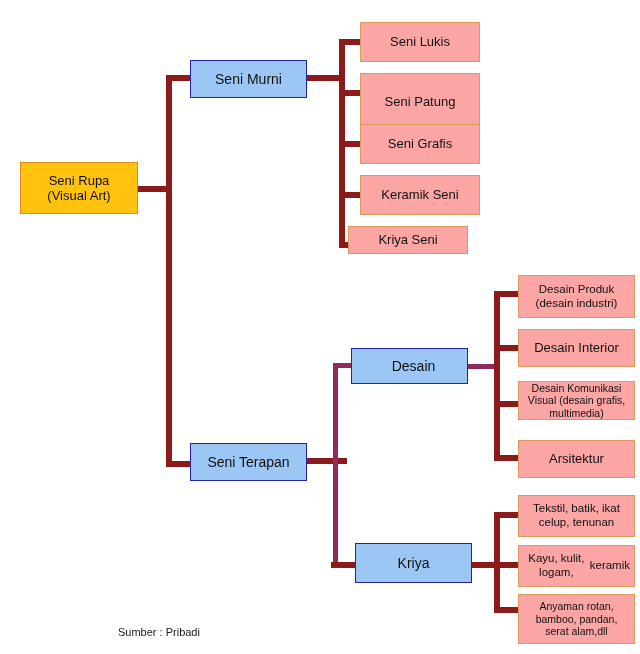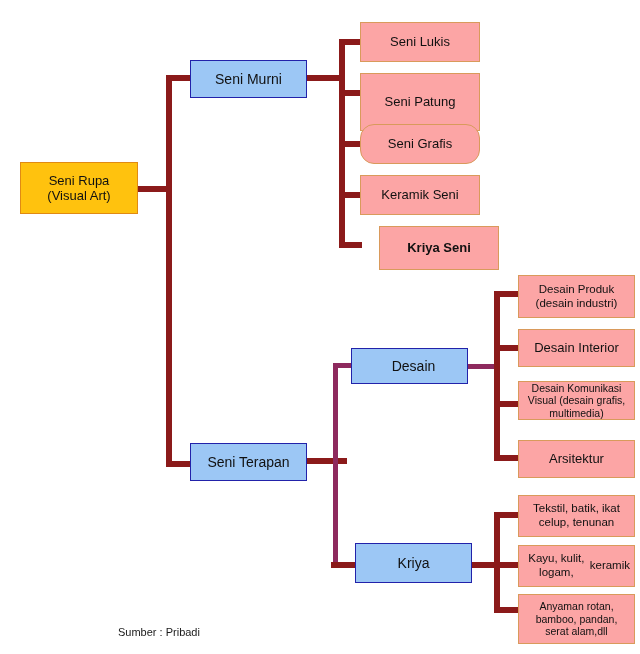--- a/index.html
+++ b/index.html
@@ -130,27 +130,27 @@
   <div class="node level1" style="left:190px; top:443px; width:117px; height:38px;">
     <span>Seni Terapan</span>
   </div>
 
   <div class="node leaf" style="left:360px; top:22px; width:120px; height:40px;">
     <span>Seni Lukis</span>
   </div>
   <div class="node leaf" style="left:360px; top:73px; width:120px; height:58px;">
     <span>Seni Patung</span>
   </div>
-  <div class="node leaf" style="left:360px; top:124px; width:120px; height:40px;border-radius:14px;">
+  <div class="node leaf" style="left:360px; top:124px; width:120px; height:40px;">
     <span>Seni Grafis</span>
   </div>
   <div class="node leaf" style="left:360px; top:175px; width:120px; height:40px;">
     <span>Keramik Seni</span>
   </div>
-  <div class="node leaf" style="left:379px; top:226px; width:120px; height:44px;font-weight:bold;">
+  <div class="node leaf" style="left:348px; top:226px; width:120px; height:28px;">
     <span>Kriya Seni</span>
   </div>
 
   <div class="node level1" style="left:351px; top:348px; width:117px; height:36px;padding-left:12px;">
     <span>Desain</span>
   </div>
 
   <div class="node level1" style="left:355px; top:543px; width:117px; height:40px;">
     <span>Kriya</span>
   </div>

